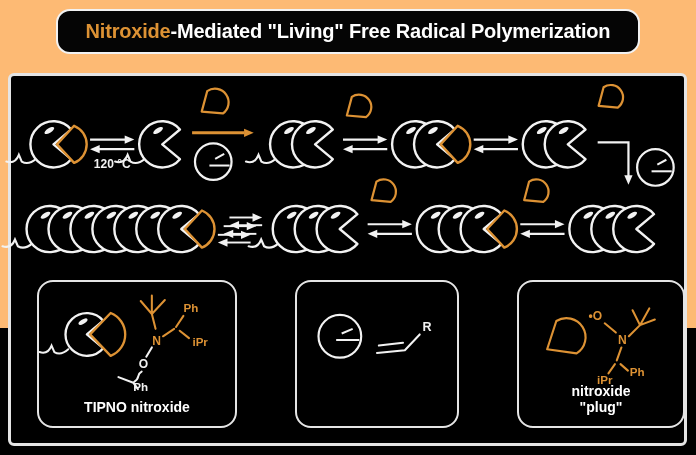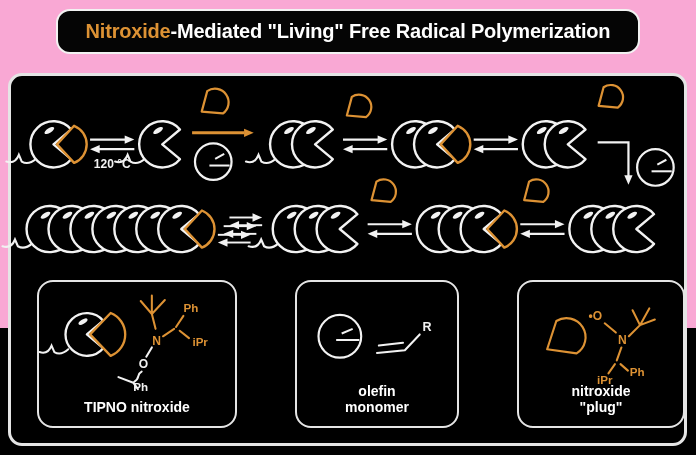--- a/index.html
+++ b/index.html
@@ -1,28 +1,28 @@
 <!DOCTYPE html>
 <html style="--orange: #dd9234; --line: #f2f2f2;"><head>
 <meta charset="utf-8">
 <style>
   html,body{margin:0;padding:0;background:#000;}
   body{width:696px;height:455px;overflow:hidden;font-family:"Liberation Sans",sans-serif;}
-  .stage{position:relative;width:696px;height:328px;background:#f9a8d4;}
+  .stage{position:relative;width:696px;height:328px;background:#fdba74;}
   :root{--orange:#dd9234;--line:#f2f2f2;}
 
   .title-box{position:absolute;left:56px;top:9px;width:584px;height:45px;
     border:2.5px solid #f2f2f2;border-radius:14px;box-sizing:border-box;
     display:flex;align-items:center;justify-content:center;
     font-weight:bold;font-size:20px;letter-spacing:-0.2px;background:#050505;white-space:pre;}
   .t-orange{color:var(--orange);}
   .t-white{color:#ffffff;}
 
   .main-panel{position:absolute;left:8px;top:73px;width:679px;height:373px;
-    border:3px solid #e5e5e5;border-radius:14px;box-sizing:border-box;background:#000;}
+    border:3px solid #e5e5e5;border-radius:6px;box-sizing:border-box;background:#000;}
 
   #scheme{position:absolute;left:4px;top:4px;width:666px;height:198px;overflow:visible;}
 
   .legend{position:absolute;left:26px;top:204px;width:648px;height:148px;
     display:flex;justify-content:space-between;}
   .lbox{border:2.5px solid #e5e5e5;border-radius:16px;box-sizing:border-box;
     position:relative;height:148px;padding-top:6px;background:#000;}
   .lbox svg{display:block;margin:0 auto;overflow:visible;}
   .lbl{position:absolute;left:0;right:0;bottom:10px;text-align:center;color:#fff;
     font-weight:bold;font-size:14px;line-height:1.18;}
@@ -218,24 +218,20 @@
           <g id="mono-circ">
               <circle cx="42" cy="52" r="23" fill="#000" stroke="#f2f2f2" stroke-width="2.3"></circle>
               <line x1="38" y1="56" x2="63" y2="56" stroke="#f2f2f2" stroke-width="2.1"></line>
               <line x1="44" y1="49" x2="55.8" y2="44" stroke="#f2f2f2" stroke-width="2.1"></line>
             </g>
           <g>
             <path class="wb" d="M82,70 L112,67 M84,62 L110,59 M112,67 L128,50"></path>
             <text class="tx-w" x="136" y="46" font-size="13.5" text-anchor="middle">R</text>
           </g>
         </svg>
-        <div class="lbl">
-          <div>olefin</div>
-          <div>monomer</div>
-        </div>
       </div>
 
       <div class="lbox" style="width:168px">
         <svg viewBox="0 0 168 112" width="164" height="104">
           <g id="plug-wedge">
               <path d="M 0 0 L 24.513422179807296 -20.569203509969256 A 19.84 19.84 0 0 1 24.513422179807296 20.569203509969256 Z" fill="none" stroke="#dd9234" stroke-width="2.3" stroke-linejoin="round" transform="translate(26 66) rotate(-32)"></path>
             </g>
           <g>
             <text class="tx-o" x="78" y="34" font-size="13" text-anchor="middle">•O</text>
             <path class="ob" d="M88,38 L100,48"></path>

